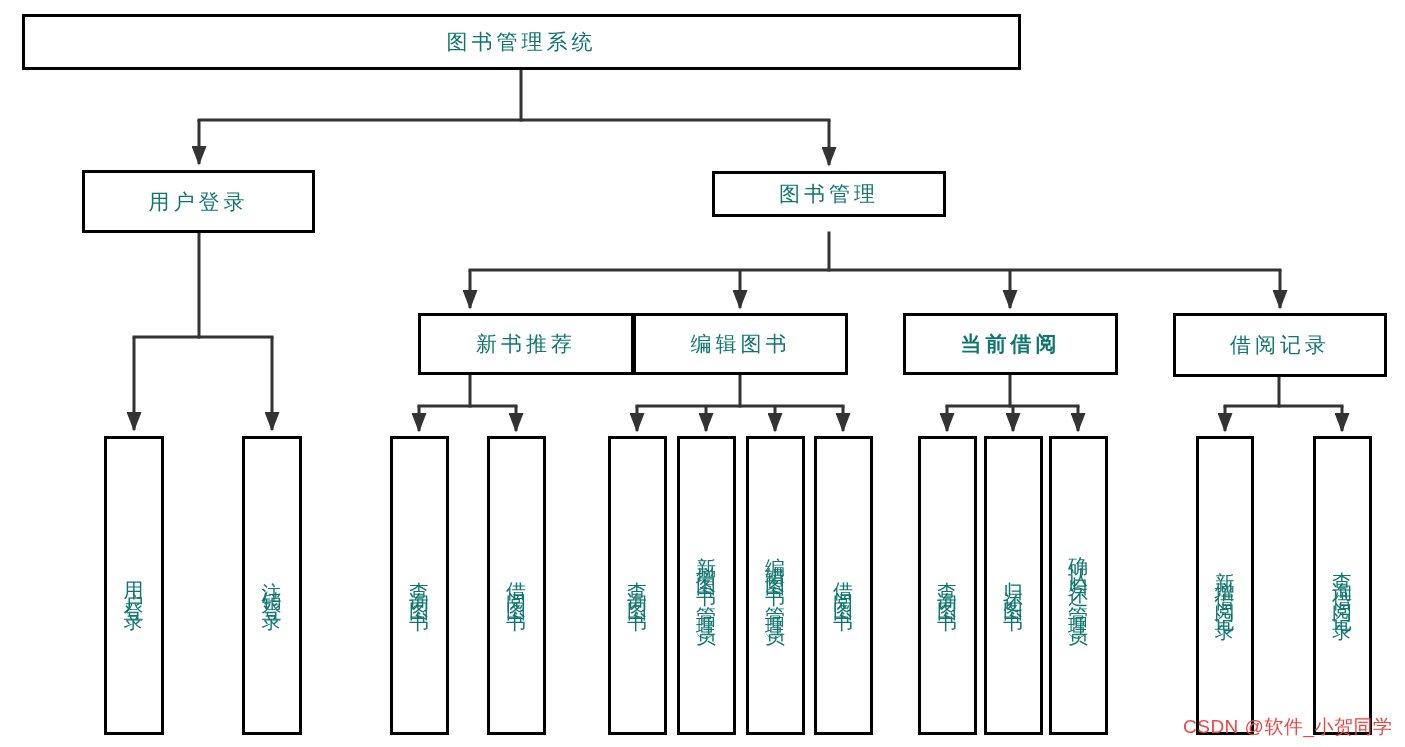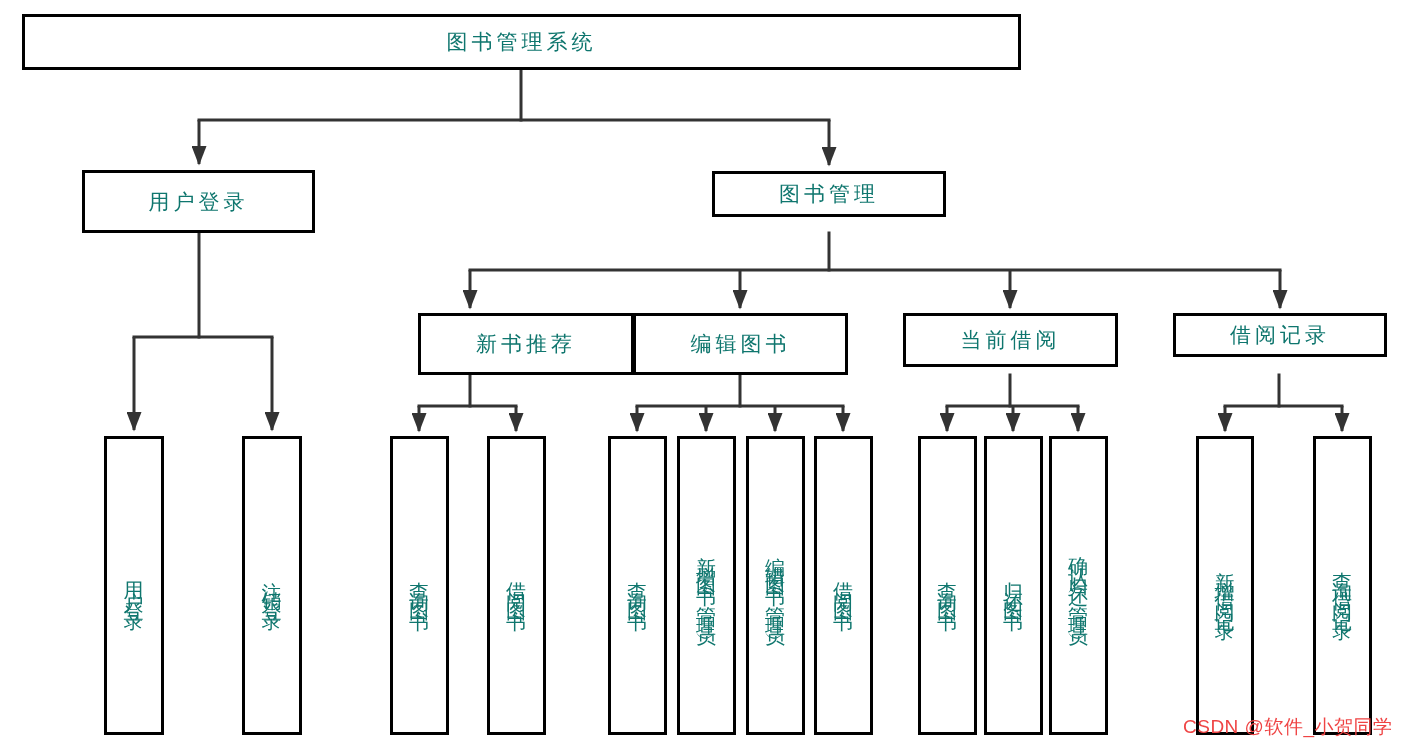--- a/index.html
+++ b/index.html
@@ -47,22 +47,22 @@
     letter-spacing: 0.5px;
     white-space: nowrap;
     z-index: 9;
   }
   
   #n-root   { left: 22px;   top: 14px;  width: 999px; height: 56px; }
   #n-login  { left: 82px;   top: 170px; width: 233px; height: 63px; }
   #n-mgmt   { left: 712px;  top: 171px; width: 234px; height: 46px; }
   #n-newb   { left: 379px;  top: 313px; width: 216px; height: 62px; margin-left: 39px; }
   #n-bborw  { left: 633px;  top: 313px; width: 215px; height: 62px; }
-  #n-cborw  { left: 903px;  top: 313px; width: 215px; height: 54px; }
-  #n-brec   { left: 1173px; top: 313px; width: 214px; height: 44px; }
+  #n-cborw  { left: 903px;  top: 313px; width: 215px; height: 62px; font-weight: bold; }
+  #n-brec   { left: 1173px; top: 313px; width: 214px; height: 64px; }
   #l-ulogin { left: 104px;  top: 436px; width: 60px;  height: 299px; }
   #l-logout { left: 242px;  top: 436px; width: 60px;  height: 299px; }
   #l-nbq    { left: 390px;  top: 436px; width: 59px;  height: 299px; }
   #l-nbb    { left: 487px;  top: 436px; width: 59px;  height: 299px; }
   #l-bbq    { left: 608px;  top: 436px; width: 59px;  height: 299px; }
   #l-bba    { left: 677px;  top: 436px; width: 59px;  height: 299px; }
   #l-bbe    { left: 746px;  top: 436px; width: 59px;  height: 299px; }
   #l-bbb    { left: 814px;  top: 436px; width: 59px;  height: 299px; }
   #l-cbq    { left: 918px;  top: 436px; width: 59px;  height: 299px; }
   #l-cbr    { left: 984px;  top: 436px; width: 59px;  height: 299px; }

